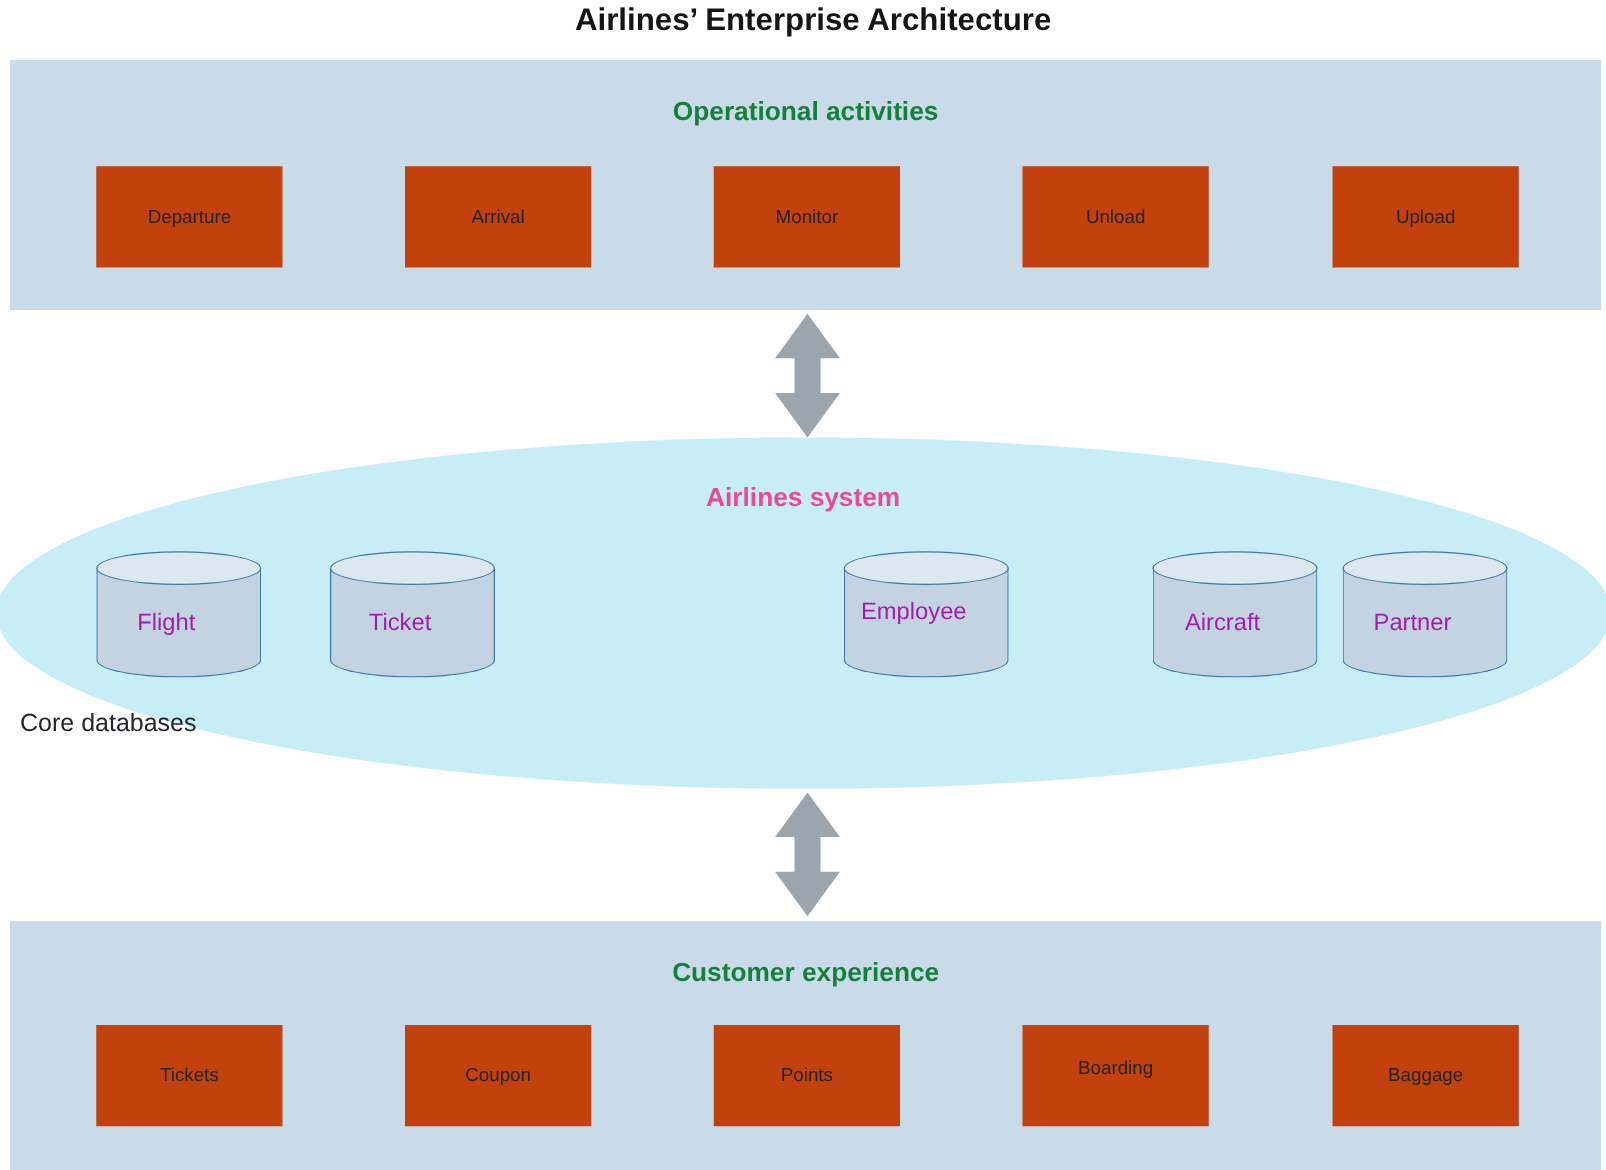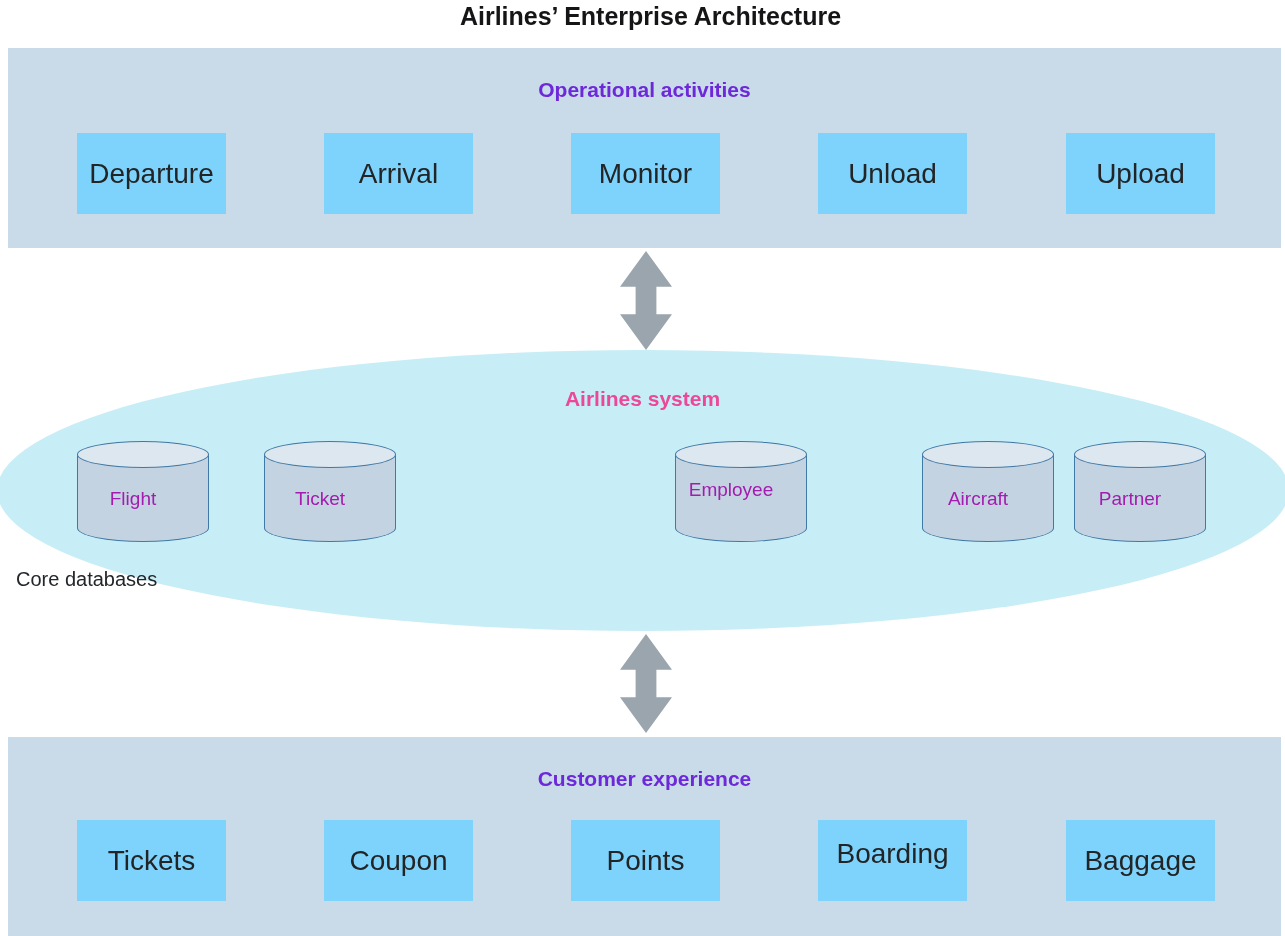--- a/index.html
+++ b/index.html
@@ -12,27 +12,27 @@
   }
 
   .band {
     position:absolute; left:8px; width:1273px; background:#c9dbe8;
   }
   .band-top { top:48px; height:200px; }
   .band-bottom { top:737px; height:255px; }
 
   .band-header {
     position:absolute; top:30px; left:0; width:100%;
-    text-align:center; font-size:21px; font-weight:700; color:#6d28d9;
+    text-align:center; font-size:21px; font-weight:700; color:#15803d;
   }
 
   .white-box {
-    position:absolute; width:149px; height:81px; background:#7dd3fc;
+    position:absolute; width:149px; height:81px; background:#c2410c;
     display:flex; align-items:center; justify-content:center;
-    font-size:28px; color:#222426;
+    font-size:15px; color:#222426;
   }
   .band-top .white-box { top:85px; }
   .band-bottom .white-box { top:83px; }
   .bx-0 { left:69px; }
   .bx-1 { left:316px; }
   .bx-2 { left:563px;text-align:center; }
   .bx-3 { left:810px; }
   .bx-4 { left:1058px; }
   .label-raised { margin-top:-13px; }
 

